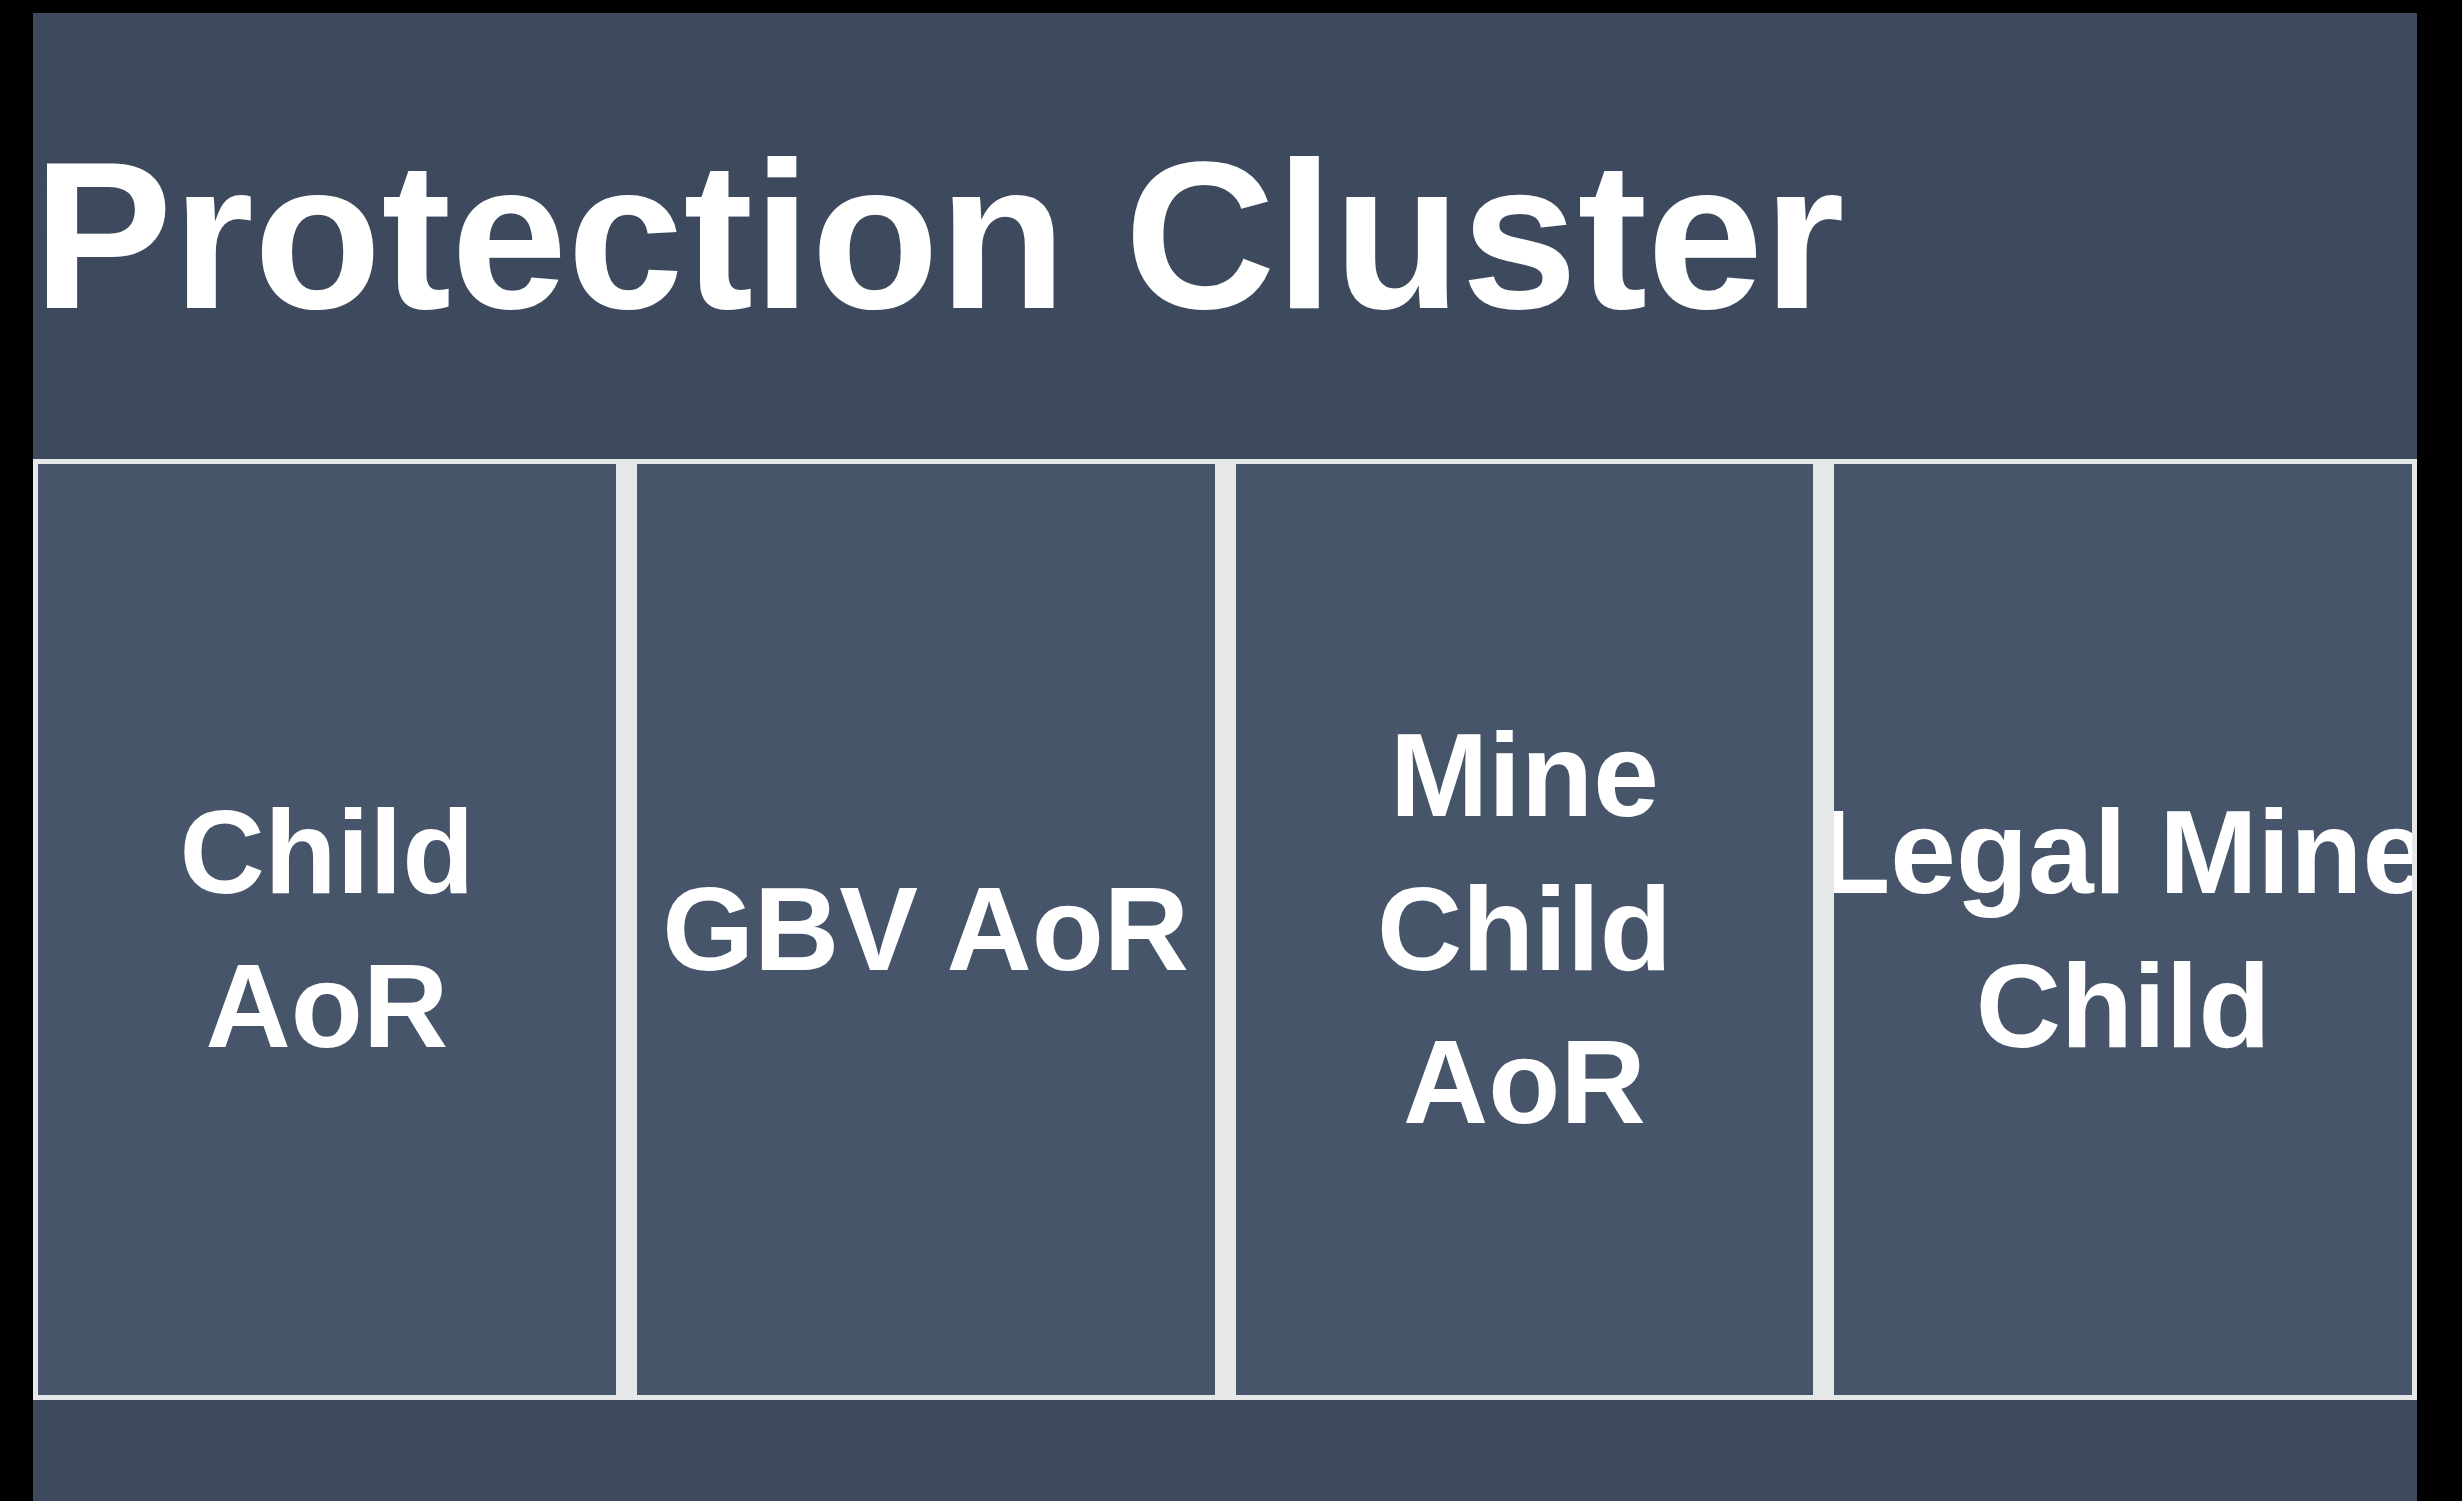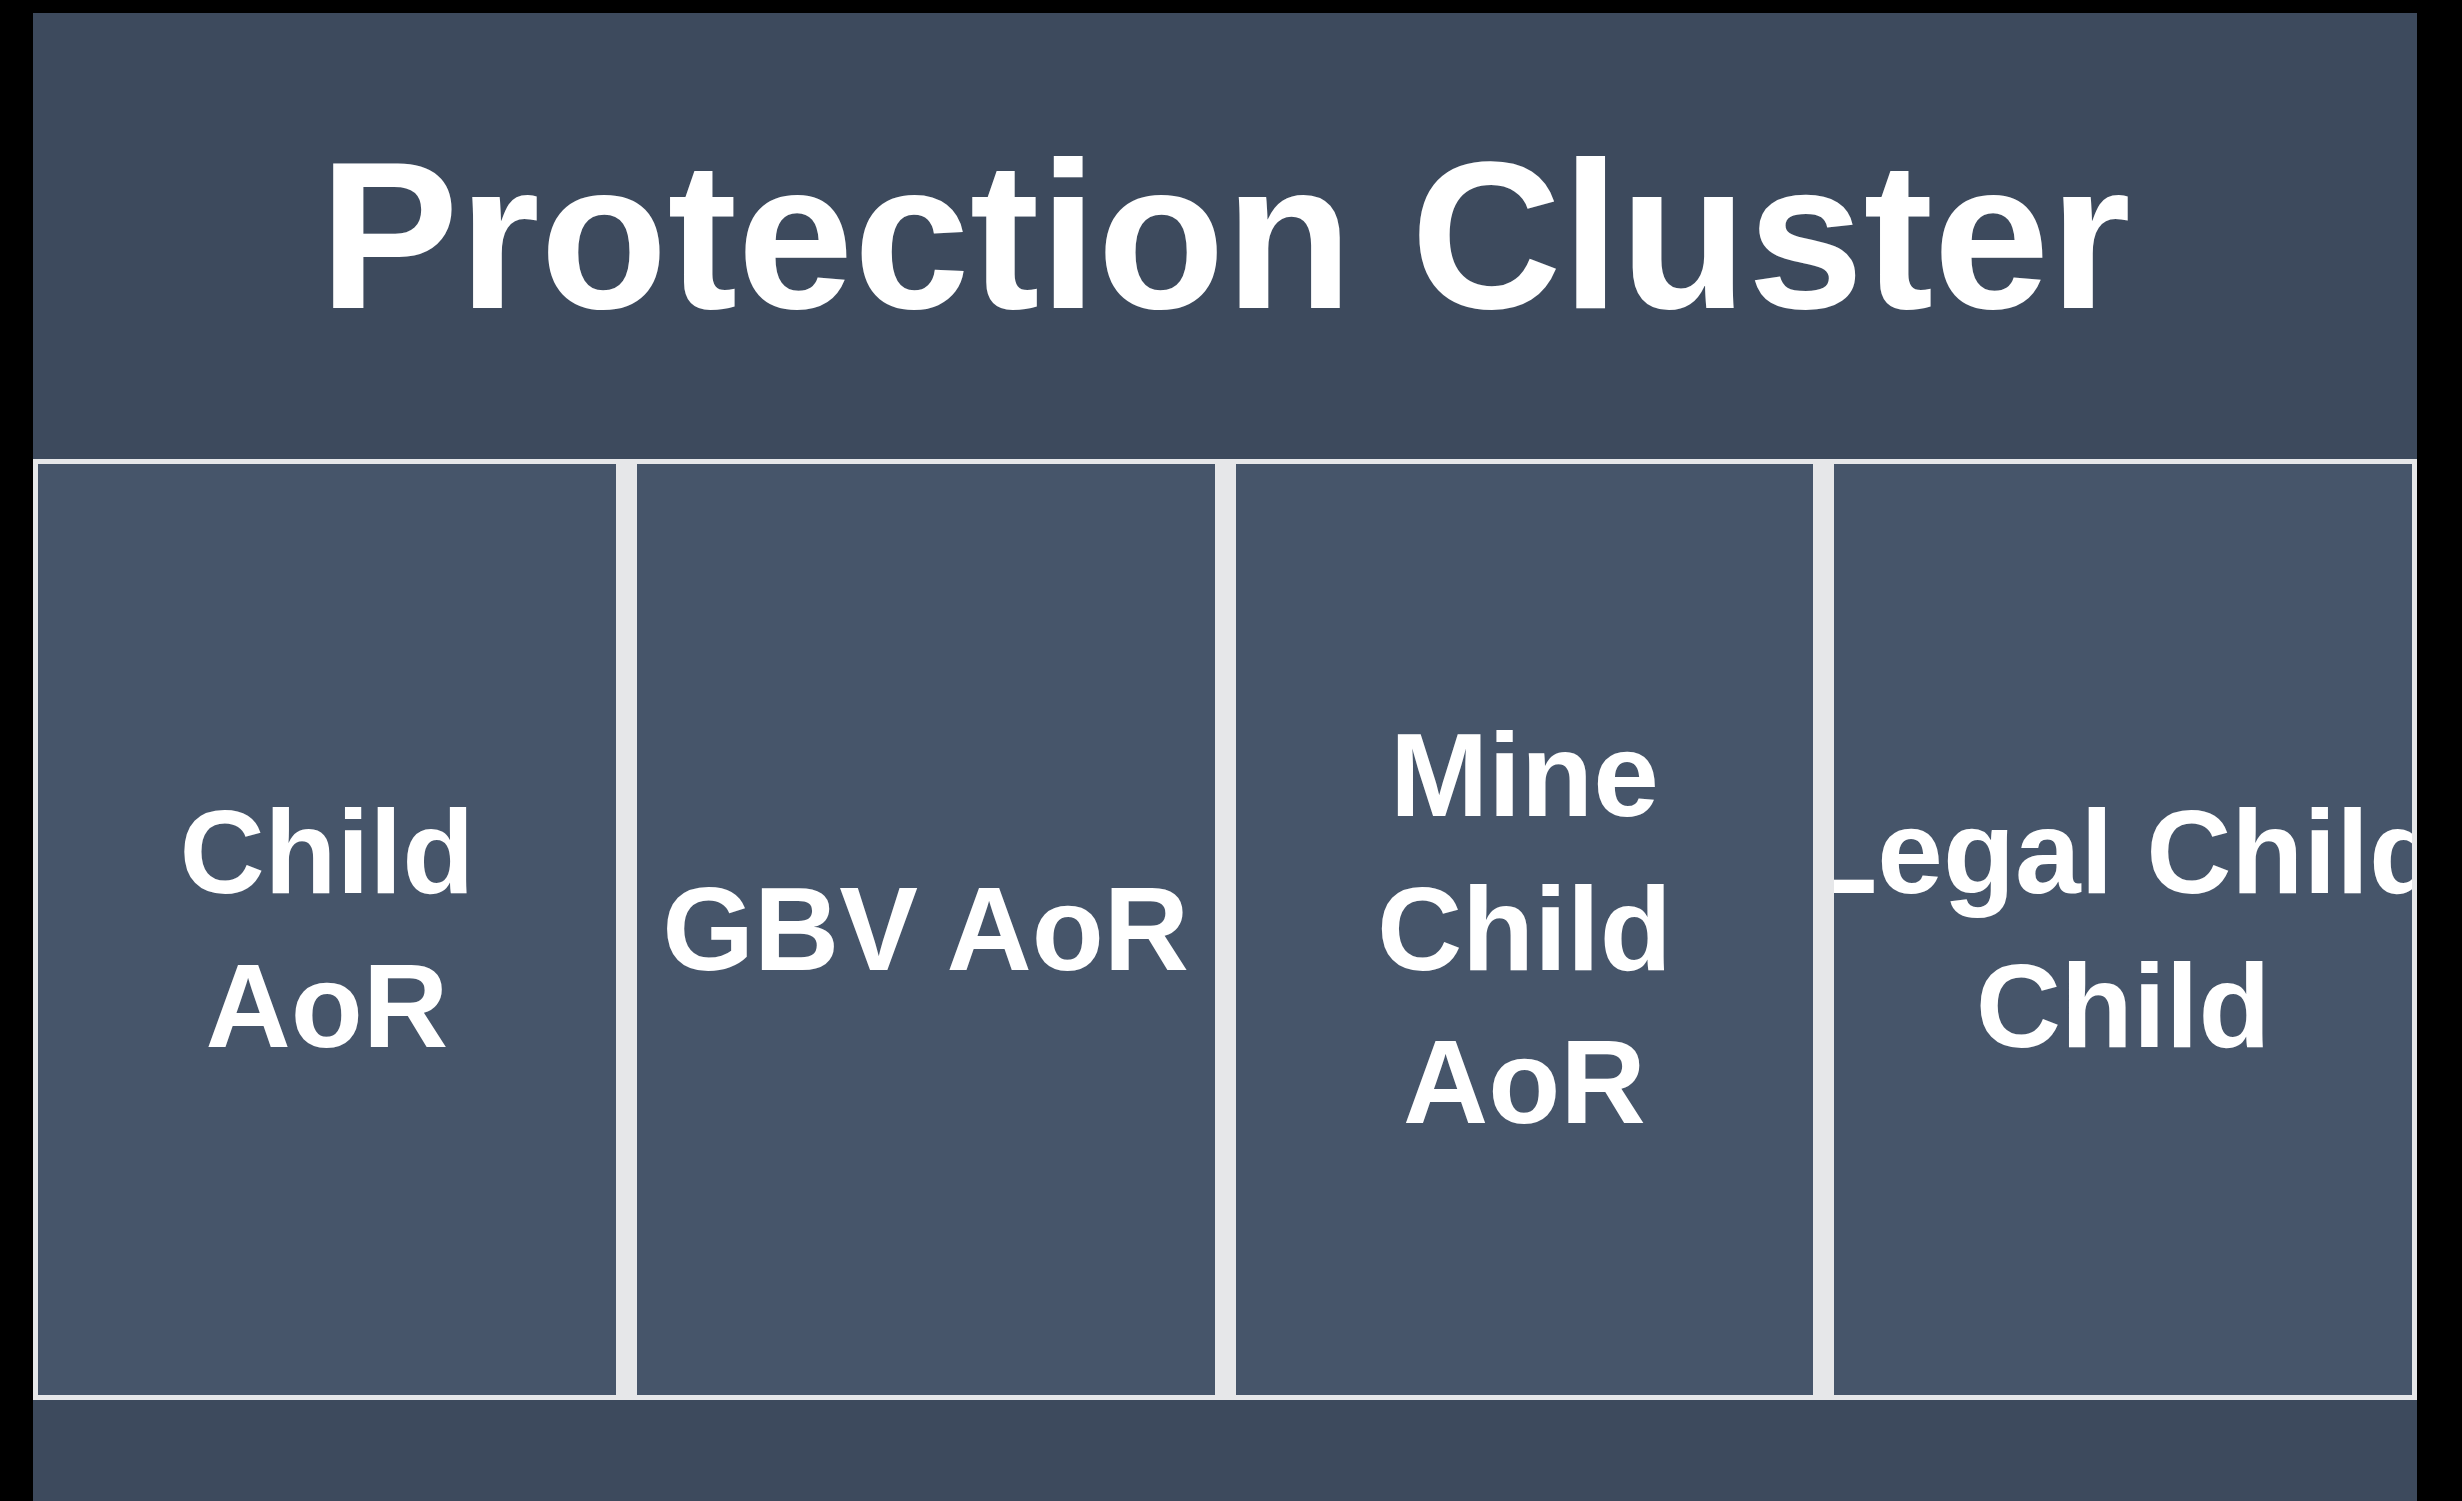--- a/index.html
+++ b/index.html
@@ -24,21 +24,20 @@
     background: var(--color-band, #3D4A5D);
   }
   .title-band {
     position: absolute;
     left: 0;
     top: 0;
     width: 100%;
     height: 446px;
     display: flex;
     align-items: center;
-    justify-content: center;
   }
   .title {
     margin: 0;
     font-size: 209px;
     font-weight: bold;
     color: var(--color-text, #FFFFFF);
     white-space: nowrap;
   }
   .grid {
     position: absolute;
@@ -108,21 +107,21 @@
       <div class="cell">
         <div class="cell-label">
           <span class="line">Mine</span>
           <span class="line">Child</span>
           <span class="line">AoR</span>
         </div>
       </div>
 
       <div class="cell">
         <div class="cell-label">
-          <span class="line">Legal Child</span>
+          <span class="line">Legal Mine</span>
           <span class="line">Child</span>
         </div>
       </div>
 
     </div>
 
     <div class="bottom-band"></div>
 
   </div>
 </div>

